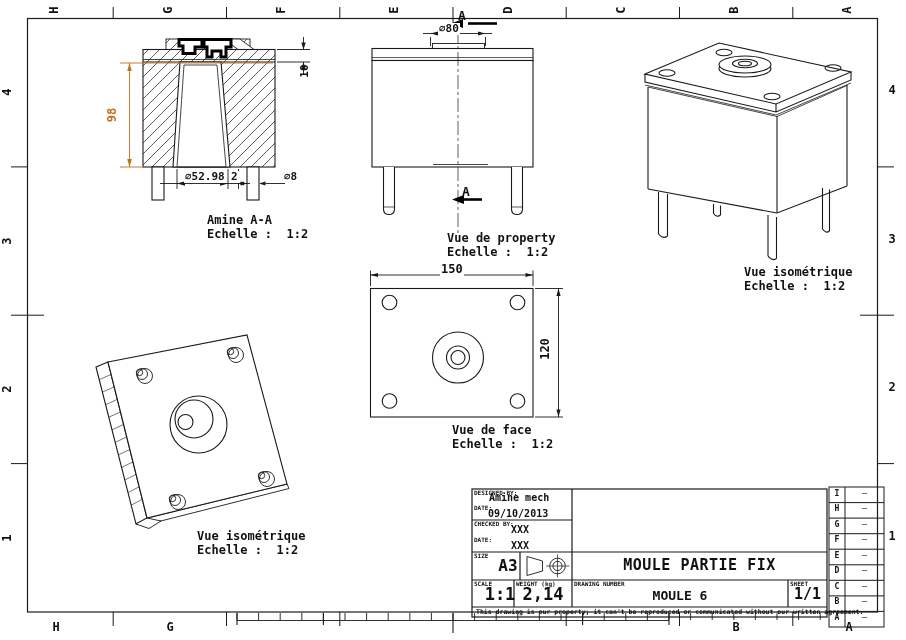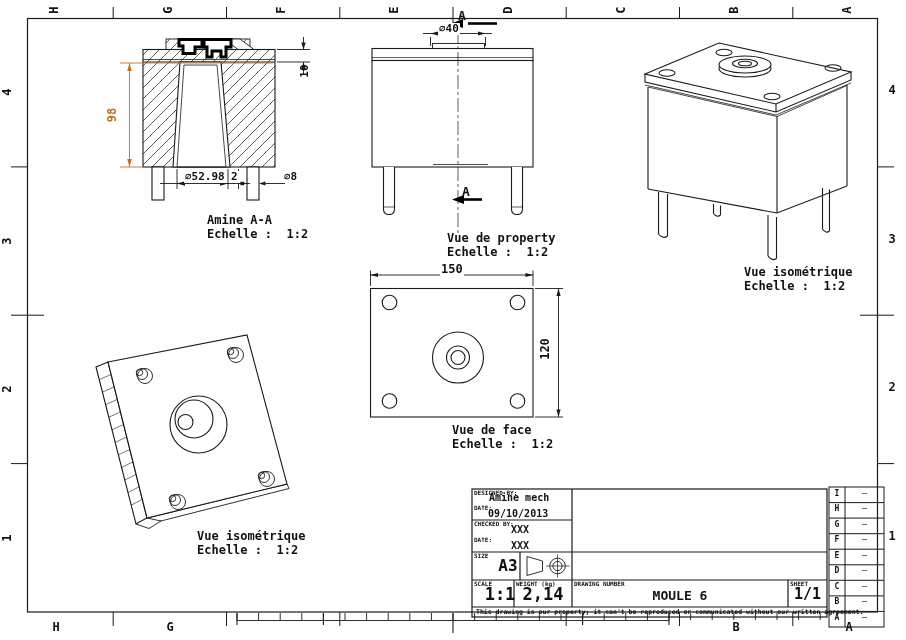--- a/index.html
+++ b/index.html
@@ -249,21 +249,21 @@
 
 <div class="t dim orange vtext" style="left:105px;top:103px;width:24px;height:24px;font-size:12px;background:transparent;text-align:center">98</div>
 <div class="t dim vtext" style="left:298px;top:59px;width:24px;height:24px;background:transparent;text-align:center">10</div>
 <div class="t dim" style="left:184px;top:171px">∅52.98</div>
 <div class="t dim" style="left:230px;top:171px">2</div>
 <div class="t dim" style="left:283px;top:171px">∅8</div>
 <div class="t lbl" style="left:207px;top:214px">Amine A-A</div>
 <div class="t lbl" style="left:207px;top:228px">Echelle :  1:2</div>
 
 <div class="t b" style="left:458px;top:9px;font-size:13px">A</div>
-<div class="t dim" style="left:438px;top:23px">∅40</div>
+<div class="t dim" style="left:438px;top:23px">∅80</div>
 <div class="t b" style="left:462px;top:185px;font-size:13px">A</div>
 <div class="t lbl" style="left:447px;top:232px">Vue de property</div>
 <div class="t lbl" style="left:447px;top:246px">Echelle :  1:2</div>
 
 <div class="t lbl" style="left:744px;top:266px">Vue isométrique</div>
 <div class="t lbl" style="left:744px;top:280px">Echelle :  1:2</div>
 
 <div class="t dim" style="left:440px;top:263px;font-size:12px">150</div>
 <div class="t dim vtext" style="left:535px;top:337px;width:30px;height:24px;font-size:12px;background:transparent;text-align:center">120</div>
 <div class="t lbl" style="left:452px;top:424px">Vue de face</div>
@@ -276,20 +276,21 @@
 <div class="t b" style="left:489px;top:493px;font-size:10px">Amine mech</div>
 <div class="t tiny" style="left:474px;top:505px">DATE:</div>
 <div class="t b" style="left:488px;top:509px;font-size:10px">09/10/2013</div>
 <div class="t tiny" style="left:474px;top:521px">CHECKED BY:</div>
 <div class="t b" style="left:511px;top:525px;font-size:10px">XXX</div>
 <div class="t tiny" style="left:474px;top:537px">DATE:</div>
 <div class="t b" style="left:511px;top:541px;font-size:10px">XXX</div>
 
 <div class="t tiny" style="left:474px;top:553px">SIZE</div>
 <div class="t b ctr" style="left:472px;top:558px;width:72px;font-size:16px">A3</div>
+<div class="t b ctr" style="left:572px;top:558px;width:255px;font-size:15px;letter-spacing:0.5px">MOULE PARTIE FIX</div>
 
 <div class="t tiny" style="left:474px;top:581px">SCALE</div>
 <div class="t b ctr" style="left:472px;top:586px;width:56px;font-size:17px">1:1</div>
 <div class="t tiny" style="left:516px;top:581px">WEIGHT (kg)</div>
 <div class="t b ctr" style="left:514px;top:586px;width:58px;font-size:17px">2,14</div>
 <div class="t tiny" style="left:574px;top:581px">DRAWING NUMBER</div>
 <div class="t b ctr" style="left:572px;top:589px;width:216px;font-size:13px">MOULE 6</div>
 <div class="t tiny" style="left:790px;top:581px">SHEET</div>
 <div class="t b ctr" style="left:788px;top:587px;width:39px;font-size:15px">1/1</div>
 

